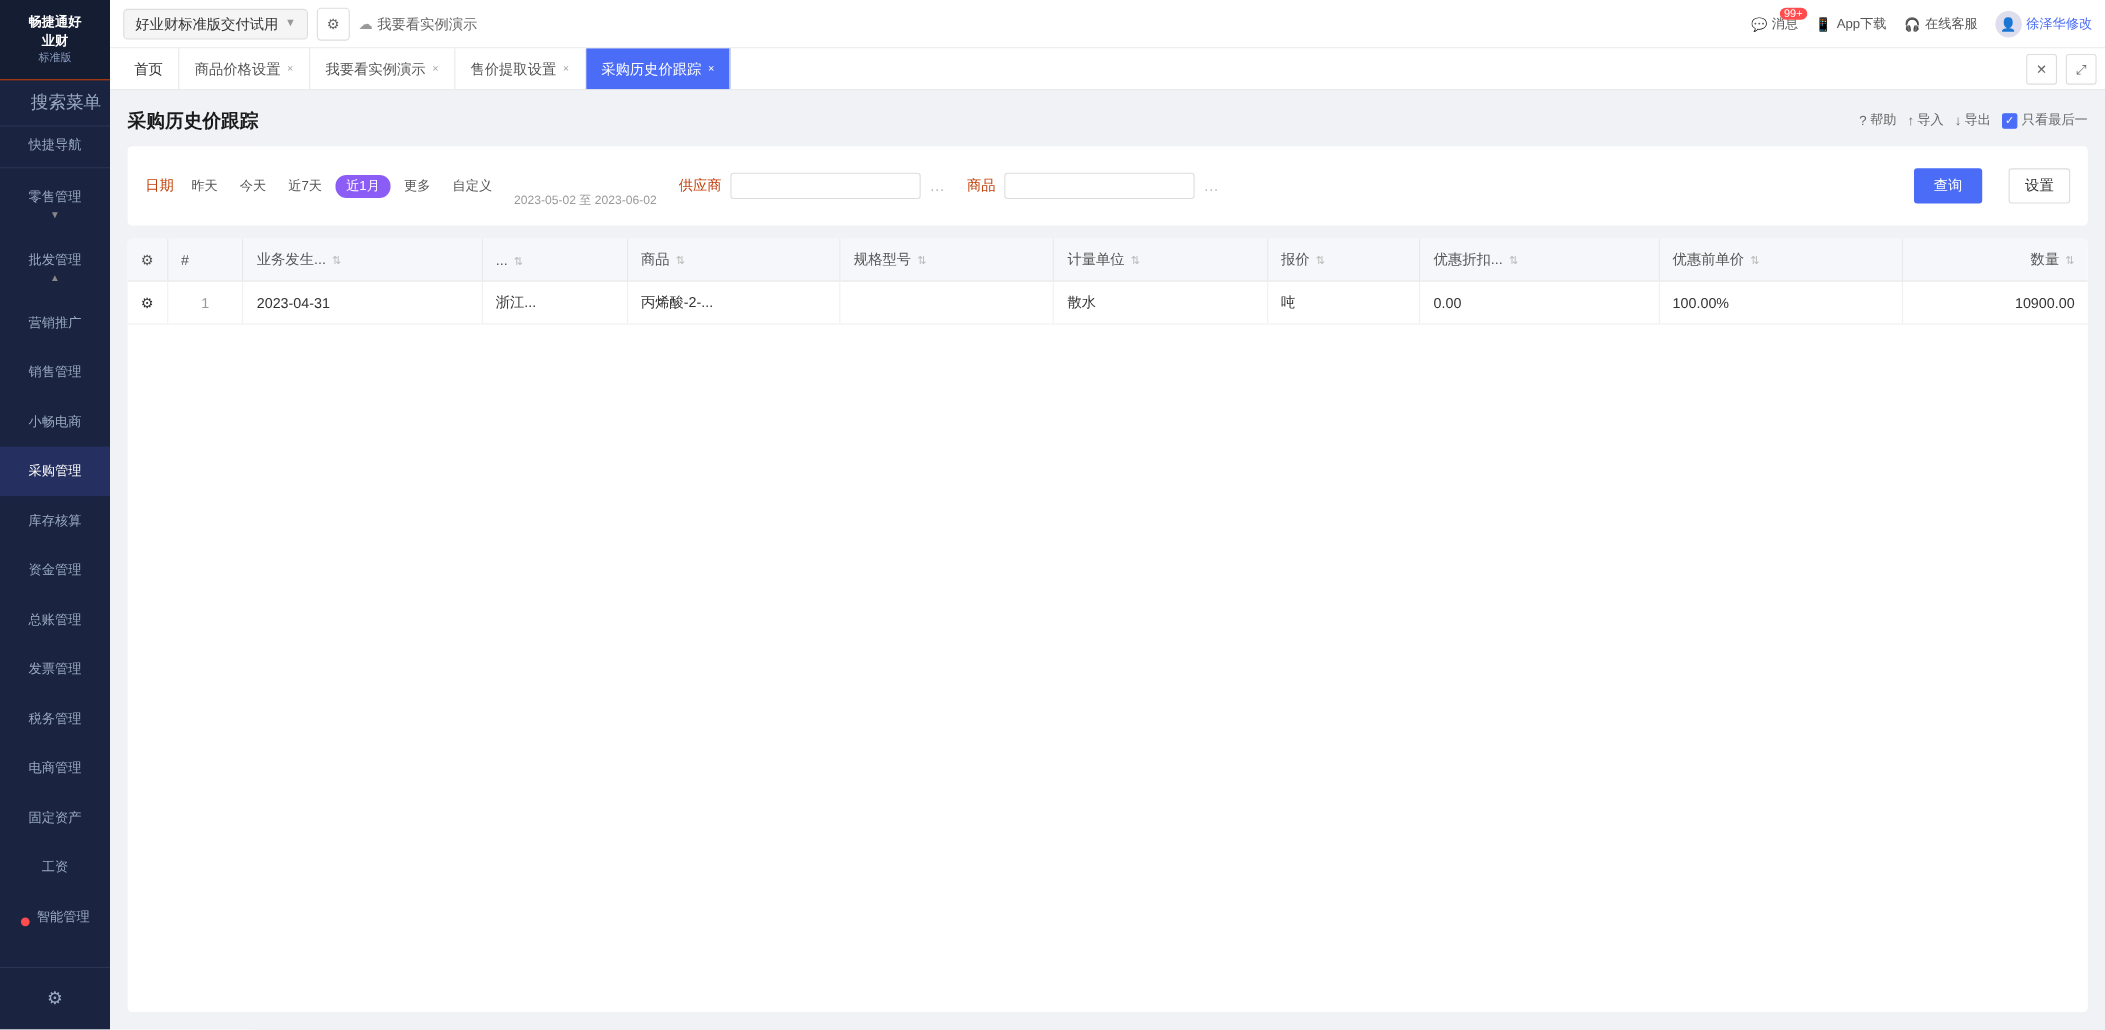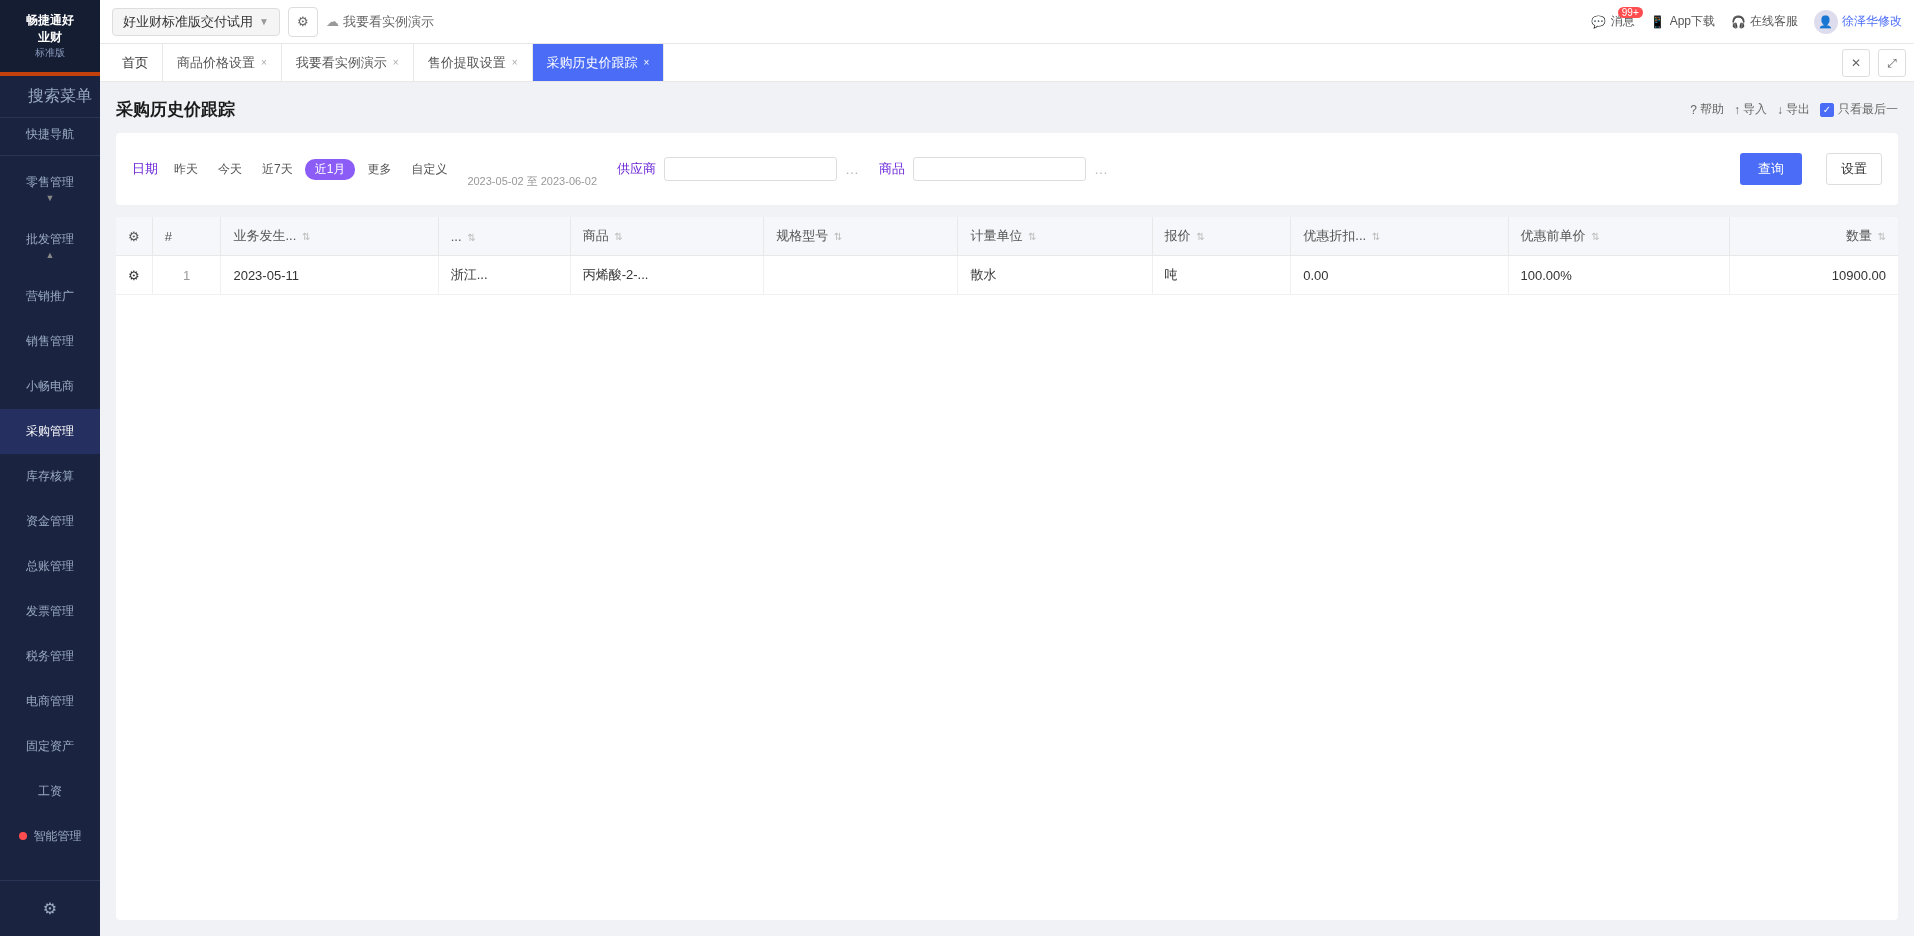--- a/index.html
+++ b/index.html
@@ -1,20 +1,20 @@
 <!DOCTYPE html>
 <html><head>
   <meta charset="utf-8">
   <style>
     * { box-sizing: border-box; margin: 0; padding: 0; }
     body { font-family: "Microsoft YaHei", "PingFang SC", sans-serif; font-size: 13px; background: #f0f2f5; color: #333; display: flex; height: 936px; overflow: hidden; }
 
     
     .sidebar { width: 100px; background: #1a2340; display: flex; flex-direction: column; color: #c8d0e0; flex-shrink: 0; }
-    .sidebar-logo { padding: 12px 24px; background: #151d33; text-align: center; font-size: 11px; color: #fff; line-height: 1.4; border-bottom: 4px solid #c2410c; }
+    .sidebar-logo { padding: 12px 24px; background: #151d33; text-align: center; font-size: 11px; color: #fff; line-height: 1.4; border-bottom: 1px solid #c2410c; }
     .sidebar-logo .logo-title { font-size: 12px; font-weight: bold; }
     .sidebar-logo .logo-sub { font-size: 10px; color: #8899bb; }
     .sidebar-search { padding: 10px 8px; font-size: 16px; color: #99aac0; text-align: right; cursor: pointer; border-bottom: 1px solid #2a3555; }
     .sidebar-nav { padding: 8px 8px; font-size: 12px; color: #99aac0; text-align: center; cursor: pointer; }
     .sidebar-item { padding: 14px 0; text-align: center; font-size: 12px; cursor: pointer; color: #99aac0; display: flex; flex-direction: column; align-items: center; gap: 2px; }
     .sidebar-item.active { color: #fff; background: #253060; }
     .sidebar-divider { height: 1px; background: #2a3555; margin: 4px 0; }
     .sidebar-bottom { margin-top: auto; padding: 10px 0; border-top: 1px solid #2a3555; }
     .sidebar-gear { text-align: center; padding: 8px 0; color: #99aac0; cursor: pointer; font-size: 16px; }
     .dot-red { width: 8px; height: 8px; background: #ff4d4f; border-radius: 50%; display: inline-block; margin-right: 4px; }
@@ -51,21 +51,21 @@
     .page-title { font-size: 17px; font-weight: bold; color: #1a1a1a; }
     .page-actions { display: flex; align-items: center; gap: 10px; font-size: 12px; color: #666; }
     .page-actions .action-btn { display: flex; align-items: center; gap: 3px; cursor: pointer; }
     .only-last-checkbox { display: flex; align-items: center; gap: 4px; cursor: pointer; }
     .checkbox-box { width: 14px; height: 14px; border: 1px solid #4a6cf7; background: #4a6cf7; display: flex; align-items: center; justify-content: center; border-radius: 2px; }
     .checkbox-check { color: #fff; font-size: 10px; }
 
     
     .filter-bar { background: #fff; border-radius: 4px; padding: 16px; display: flex; align-items: center; gap: 20px; flex-wrap: wrap; }
     .filter-group { display: flex; align-items: center; gap: 8px; }
-    .filter-label { color: #6d28d9; font-size: 13px; white-space: nowrap; }
+    .filter-label { color: #c2410c; font-size: 13px; white-space: nowrap; }
     .date-options { display: flex; align-items: center; gap: 4px; }
     .date-option { padding: 2px 8px; font-size: 12px; cursor: pointer; color: #555; border-radius: 2px; }
     .date-option.active { background: #8b5cf6; color: #fff; border-radius: 10px; padding: 2px 10px; }
     .date-range { font-size: 11px; color: #999; margin-left: 4px; margin-top: 25px; }
     .filter-input { border: 1px solid #ddd; border-radius: 3px; padding: 4px 8px; font-size: 12px; color: #333; min-width: 120px; outline: none; }
     .filter-dots { color: #bbb; font-size: 14px; cursor: pointer; }
     .filter-actions { margin-left: auto; display: flex; gap: 24px; border-radius: 14px; }
     .btn-query { background: #4a6cf7; color: #fff; border: none; border-radius: 3px; padding: 6px 18px; cursor: pointer; font-size: 13px; }
     .btn-settings { background: #fff; color: #333; border: 1px solid #ddd; border-radius: 3px; padding: 6px 14px; cursor: pointer; font-size: 13px; }
 
@@ -141,21 +141,21 @@
   <div class="sidebar-item">
     <span>电商管理</span>
   </div>
   <div class="sidebar-item">
     <span>固定资产</span>
   </div>
   <div class="sidebar-item">
     <span>工资</span>
   </div>
   <div class="sidebar-item">
-    <span style="display:flex;align-items:center;gap:3px;">
+    <span style="display:flex;align-items:flex-end;gap:3px;">
       <span class="dot-red"></span>
       <span>智能管理</span>
     </span>
   </div>
   <div class="sidebar-bottom">
     <div class="sidebar-gear">⚙</div>
   </div>
 </div>
 
 <div class="main-area">
@@ -295,21 +295,21 @@
             <th>报价 <span class="sort-icon">⇅</span></th>
             <th>优惠折扣... <span class="sort-icon">⇅</span></th>
             <th>优惠前单价 <span class="sort-icon">⇅</span></th>
             <th style="text-align:right;">数量 <span class="sort-icon">⇅</span></th>
           </tr>
         </thead>
         <tbody>
           <tr>
             <td class="gear-col">⚙</td>
             <td class="row-num">1</td>
-            <td>2023-05-11</td>
+            <td>2023-04-31</td>
             <td>浙江...</td>
             <td>丙烯酸-2-...</td>
             <td></td>
             <td>散水</td>
             <td>吨</td>
             <td>0.00</td>
             <td>100.00%</td>
             <td style="text-align:right;">10900.00</td>
           </tr>
         </tbody>

